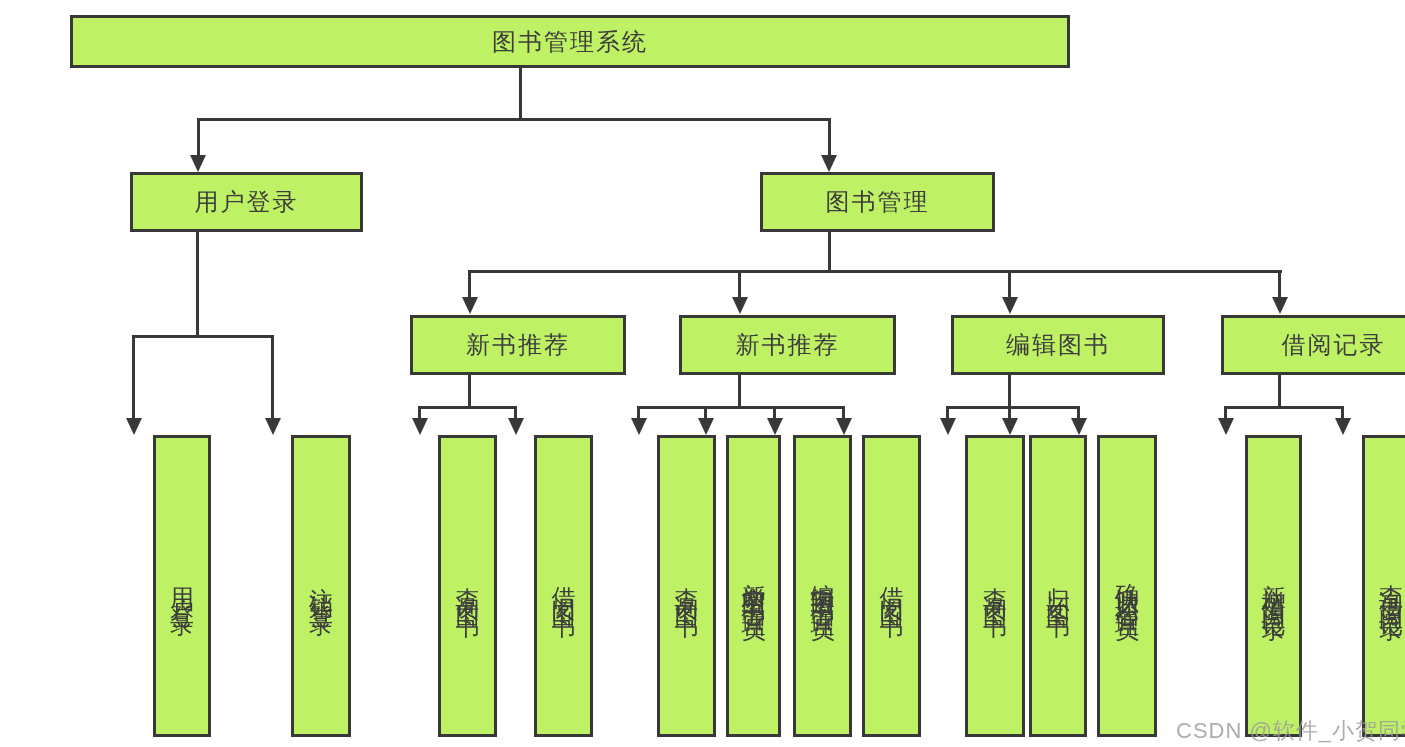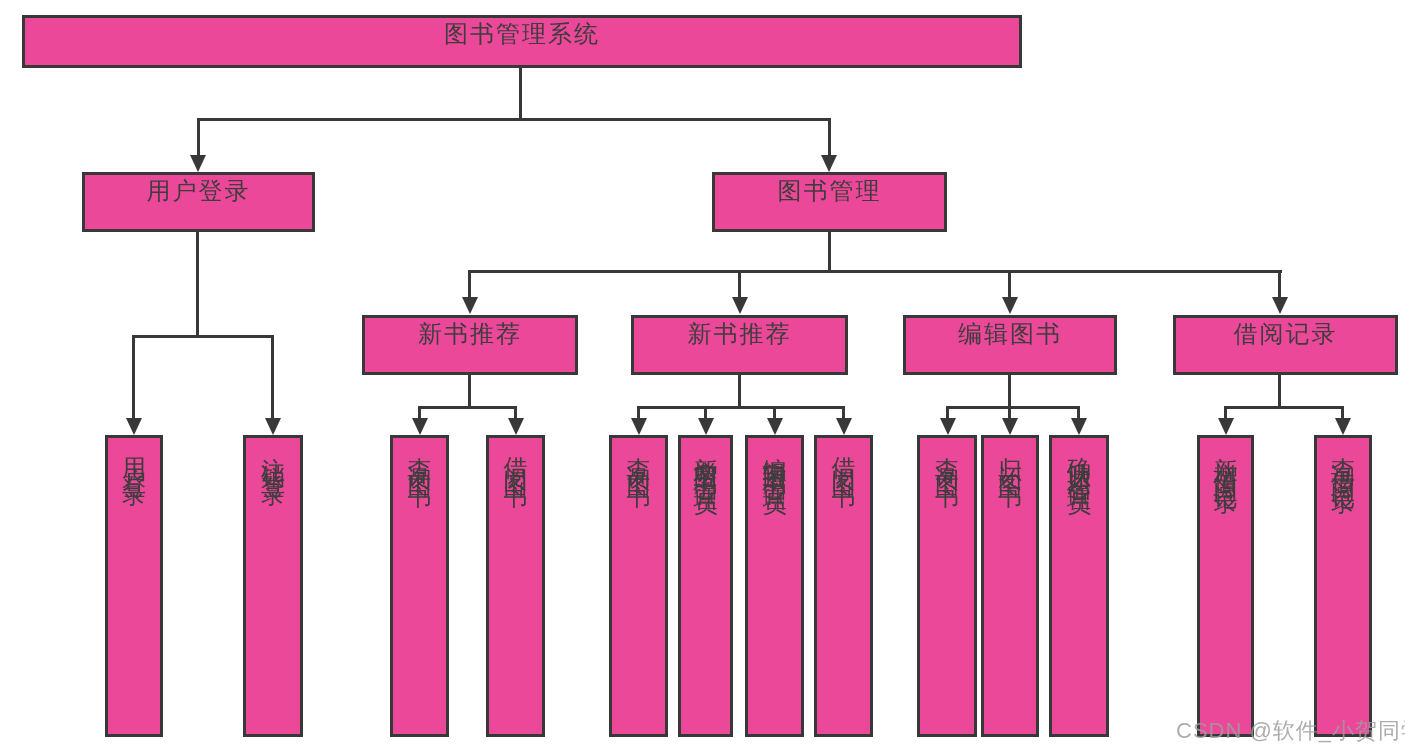--- a/index.html
+++ b/index.html
@@ -2,22 +2,22 @@
 <html><head>
 <meta charset="utf-8">
 <style>
   html,body{margin:0;padding:0;}
   body{
     width:1405px;height:747px;position:relative;background:#ffffff;
     font-family:"Liberation Sans","DejaVu Sans",sans-serif;
     color:#3d3d3d;overflow:hidden;
   }
   .node{
-    position:absolute;box-sizing:border-box;border:3px solid #383838;background:#ec4899;
-    display:flex;justify-content:center;
+    position:absolute;box-sizing:border-box;border:3px solid #383838;background:#bef264;
+    display:flex;align-items:center;justify-content:center;margin-left:48px;
   }
   .hbox{font-size:24px;letter-spacing:2px;white-space:nowrap;}
   .vbox{font-size:24px;}
   .vtext{writing-mode:vertical-rl;text-orientation:mixed;line-height:1;}
   .sp4{letter-spacing:9px;}
   .sp6{letter-spacing:7px;}
   .sp9{letter-spacing:5px;}
   .vline{position:absolute;width:3px;background:#383838;}
   .hline{position:absolute;height:3px;background:#383838;}
   .arrow{

